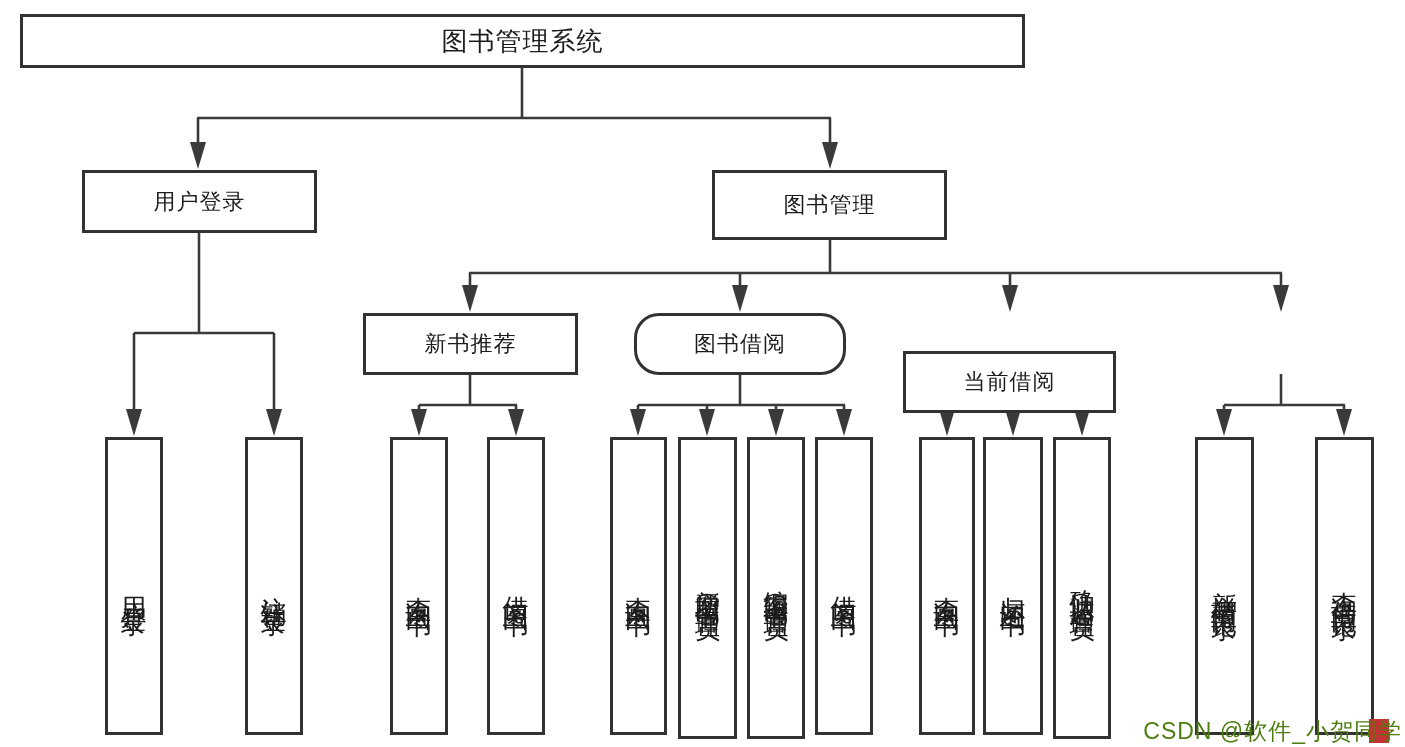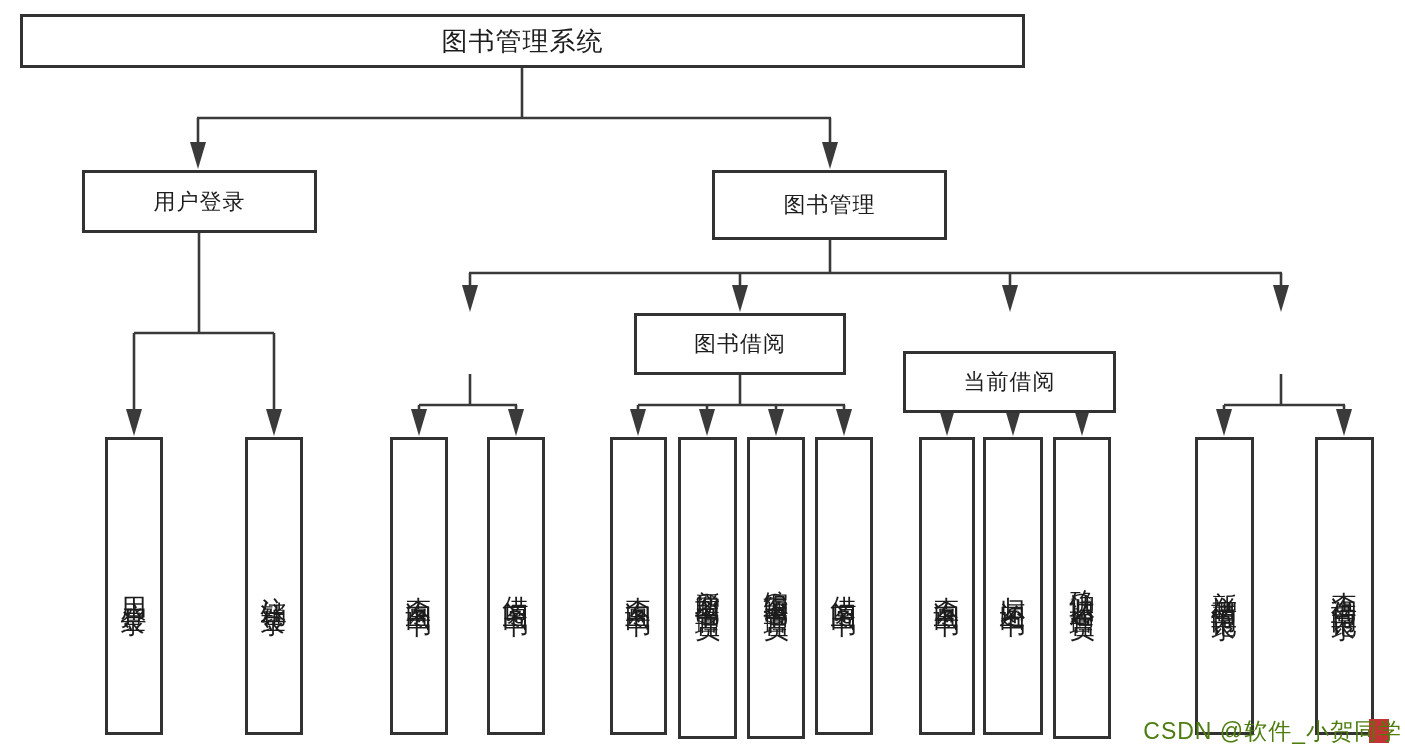--- a/index.html
+++ b/index.html
@@ -18,21 +18,21 @@
   .vtext{
     writing-mode:vertical-rl;text-orientation:mixed;
     font-size:26px;letter-spacing:5px;line-height:1;white-space:nowrap;
   }
   .tall .vtext{letter-spacing:4px;font-size:25px;}
   
   .b-root {left:20px;  top:14px;  width:1005px;height:54px;}
   .b-ulg  {left:82px;  top:170px; width:235px; height:63px;}
   .b-bm   {left:712px; top:170px; width:235px; height:70px;}
   .b-nbr  {left:363px; top:313px; width:215px; height:62px;}
-  .b-bb   {left:634px; top:313px; width:212px; height:62px;}
+  .b-bb   {left:634px; top:313px; width:212px; height:62px;border-radius:25px;}
   .b-cb   {left:903px; top:313px; width:213px; height:62px;margin-top:38px;}
   .b-br   {left:1173px;top:313px; width:215px; height:62px;}
   .b-ul   {left:105px; top:437px; width:58px;  height:298px;}
   .b-lo   {left:245px; top:437px; width:58px;  height:298px;}
   .b-rq   {left:390px; top:437px; width:58px;  height:298px;}
   .b-rb   {left:487px; top:437px; width:58px;  height:298px;}
   .b-bq   {left:610px; top:437px; width:57px;  height:298px;}
   .b-ba   {left:678px; top:437px; width:59px;  height:302px;}
   .b-be   {left:747px; top:437px; width:58px;  height:302px;}
   .b-bw   {left:815px; top:437px; width:58px;  height:298px;}
@@ -110,20 +110,23 @@
     <span>图书管理系统</span>
   </div>
 
   <div class="box hbox b-ulg">
     <span>用户登录</span>
   </div>
   <div class="box hbox b-bm">
     <span>图书管理</span>
   </div>
 
+  <div class="box hbox b-nbr">
+    <span>新书推荐</span>
+  </div>
   <div class="box hbox b-bb">
     <span>图书借阅</span>
   </div>
   <div class="box hbox b-cb">
     <span>当前借阅</span>
   </div>
 
   <div class="box b-ul">
     <span class="vtext">用户登录</span>
   </div>

